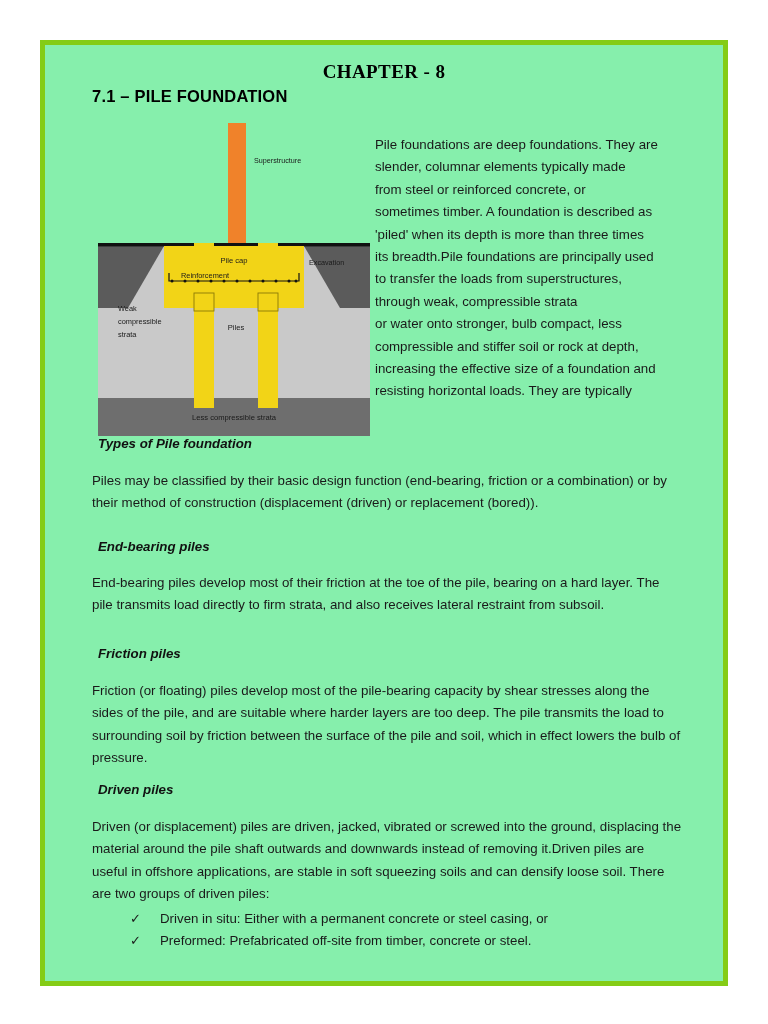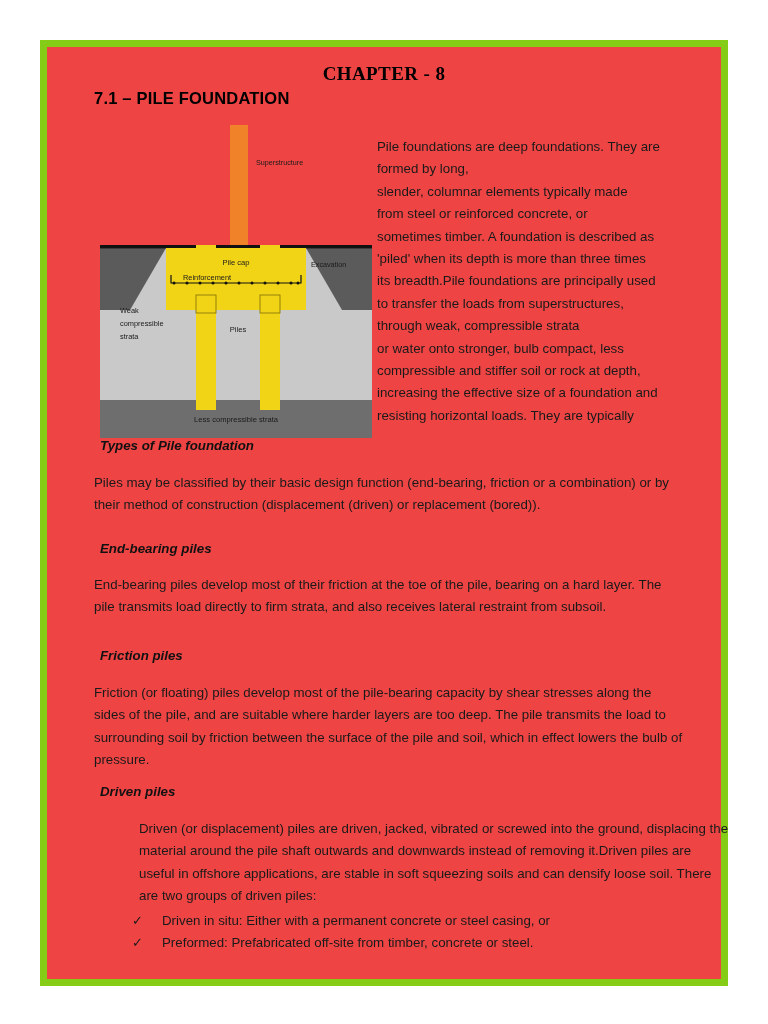--- a/index.html
+++ b/index.html
@@ -15,22 +15,22 @@
     overflow: hidden;
   }
 
   
   #page-frame {
     position: absolute;
     left: 40px;
     top: 40px;
     width: 688px;
     height: 946px;
-    border: 7px solid #84cc16;
-    background: #ef4444;
+    border: 5px solid #84cc16;
+    background: #86efac;
     box-sizing: border-box;
   }
   #page-inner {
     position: absolute;
     left: 0; top: 0;
     width: 100%;
     height: 100%;
   }
 
   
@@ -181,21 +181,20 @@
         <text x="20" y="222" font-family="Liberation Sans, sans-serif" font-size="7.4" fill="#1a1a1a">strata</text>
 
         <text x="138" y="215" text-anchor="middle" font-family="Liberation Sans, sans-serif" font-size="7.6" fill="#1a1a1a">Piles</text>
 
         <text x="136" y="305" text-anchor="middle" font-family="Liberation Sans, sans-serif" font-size="7.6" fill="#1a1a1a">Less compressible strata</text>
       </svg>
     </div>
 
     <div class="float-par">
       <div>Pile foundations are deep foundations. They are</div>
-      <div>formed by long,</div>
       <div>slender, columnar elements typically made</div>
       <div>from steel or reinforced concrete, or</div>
       <div>sometimes timber. A foundation is described as</div>
       <div>'piled' when its depth is more than three times</div>
       <div>its breadth.Pile foundations are principally used</div>
       <div>to transfer the loads from superstructures,</div>
       <div>through weak, compressible strata</div>
       <div>or water onto stronger, bulb compact, less</div>
       <div>compressible and stiffer soil or rock at depth,</div>
       <div>increasing the effective size of a foundation and</div>
@@ -206,21 +205,21 @@
     <div class="sub-head" style="top:391px;">Types of Pile foundation</div>
     <div class="body-text" style="top:425px;">Piles may be classified by their basic design function (end-bearing, friction or a combination) or by their method of construction (displacement (driven) or replacement (bored)).</div>
 
     <div class="sub-head" style="top:494px;">End-bearing piles</div>
     <div class="body-text" style="top:527px;">End-bearing piles develop most of their friction at the toe of the pile, bearing on a hard layer. The pile transmits load directly to firm strata, and also receives lateral restraint from subsoil.</div>
 
     <div class="sub-head" style="top:601px;">Friction piles</div>
     <div class="body-text" style="top:635px;">Friction (or floating) piles develop most of the pile-bearing capacity by shear stresses along the sides of the pile, and are suitable where harder layers are too deep. The pile transmits the load to surrounding soil by friction between the surface of the pile and soil, which in effect lowers the bulb of pressure.</div>
 
     <div class="sub-head" style="top:737px;">Driven piles</div>
-    <div class="body-text" style="top:771px;margin-left:45px;">Driven (or displacement) piles are driven, jacked, vibrated or screwed into the ground, displacing the material around the pile shaft outwards and downwards instead of removing it.Driven piles are useful in offshore applications, are stable in soft squeezing soils and can densify loose soil. There are two groups of driven piles:</div>
+    <div class="body-text" style="top:771px;">Driven (or displacement) piles are driven, jacked, vibrated or screwed into the ground, displacing the material around the pile shaft outwards and downwards instead of removing it.Driven piles are useful in offshore applications, are stable in soft squeezing soils and can densify loose soil. There are two groups of driven piles:</div>
 
     <div id="bullets">
       <div class="li">
         <span class="tick">✓</span>
         <span class="li-text">
           <span>Driven in situ: Either with a permanent concrete or steel casing, or</span>
         </span>
       </div>
       <div class="li">
         <span class="tick">✓</span>

